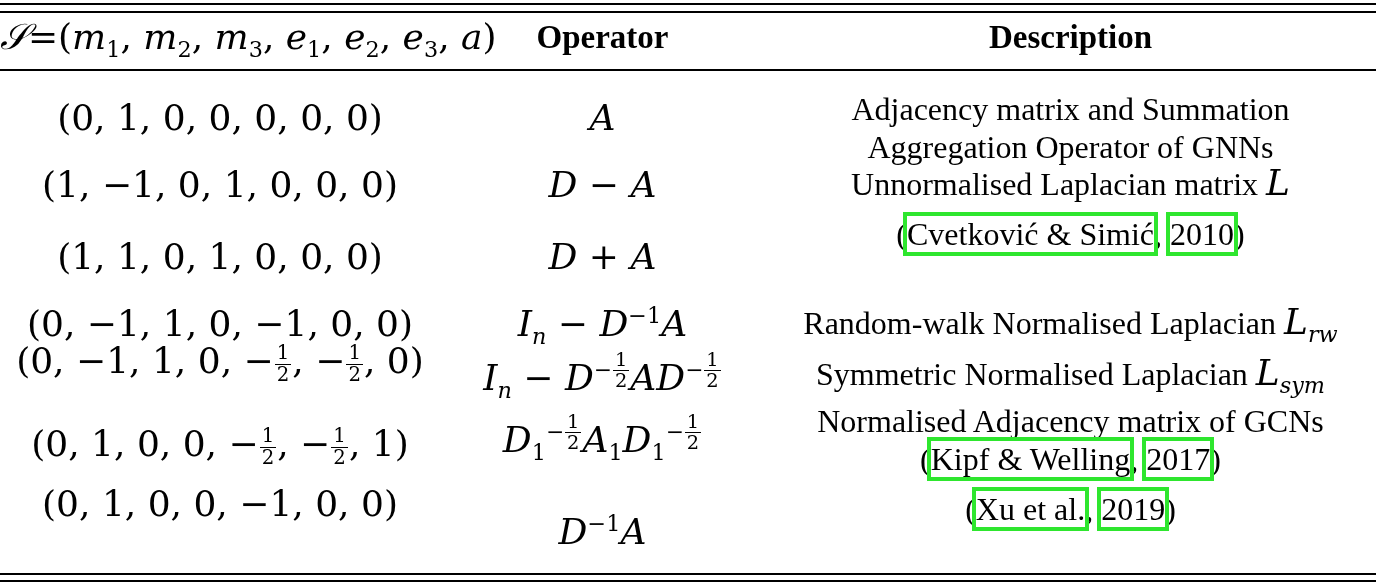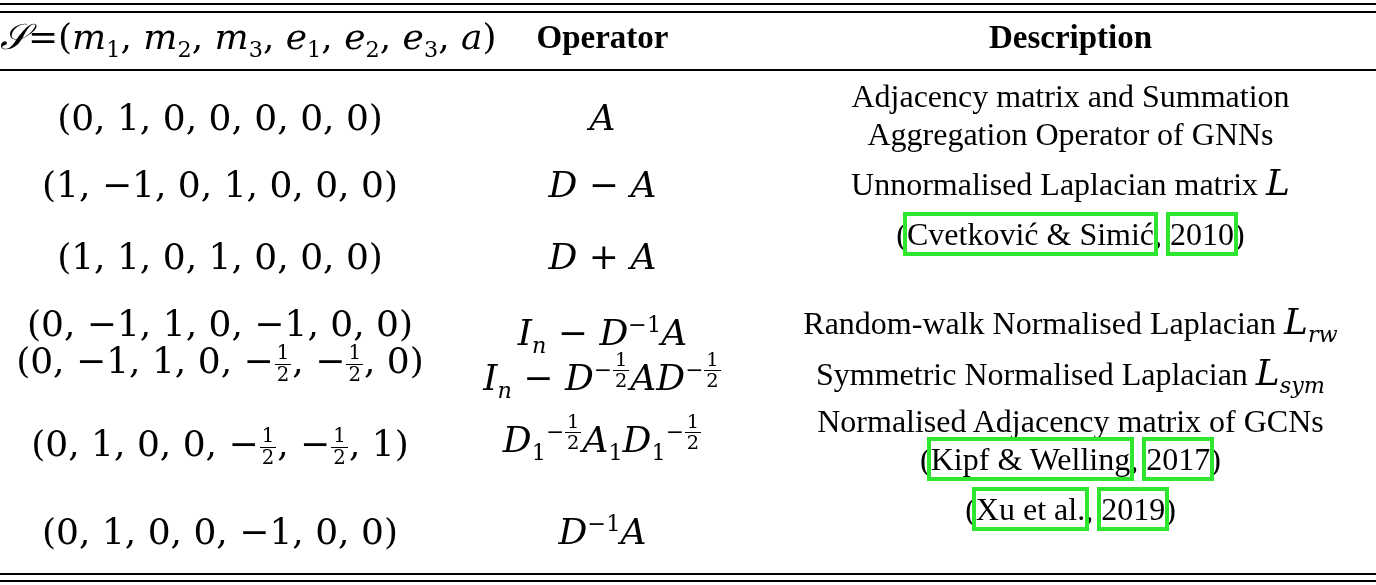--- a/index.html
+++ b/index.html
@@ -39,40 +39,40 @@
 <div class="rule r5"></div>
 
 <div class="cell c1 hdr math">
   <span class="mi">𝒮</span>=(<span class="mi">m</span><sub>1</sub>, <span class="mi">m</span><sub>2</sub>, <span class="mi">m</span><sub>3</sub>, <span class="mi">e</span><sub>1</sub>, <span class="mi">e</span><sub>2</sub>, <span class="mi">e</span><sub>3</sub>, <span class="mi">a</span>)
 </div>
 <div class="cell c2 hdr"><b>Operator</b></div>
 <div class="cell c3 hdr"><b>Description</b></div>
 
 <div class="cell c1 math" style="top:97px;">(0, 1, 0, 0, 0, 0, 0)</div>
 <div class="cell c2 math mi" style="top:97px;">A</div>
-<div class="cell c3 desc" style="top:77px;">
+<div class="cell c3 desc" style="top:90px;">
   <div>Adjacency matrix and Summation</div>
   <div>Aggregation Operator of GNNs</div>
 </div>
 
 <div class="cell c1 math" style="top:164px;">(1, −1, 0, 1, 0, 0, 0)</div>
 <div class="cell c2 math mi" style="top:164px;">D − A</div>
 <div class="cell c3 desc" style="top:164px;">
   <span>Unnormalised Laplacian matrix</span>
   <span class="math mi">L</span>
 </div>
 
 <div class="cell c1 math" style="top:236px;">(1, 1, 0, 1, 0, 0, 0)</div>
 <div class="cell c2 math mi" style="top:236px;">D + A</div>
 <div class="cell c3 desc" style="top:215px;">
   <div>(<a class="hl">Cvetković &amp; Simić</a>, <a class="hl">2010</a>)</div>
 </div>
 
 <div class="cell c1 math" style="top:303px;">(0, −1, 1, 0, −1, 0, 0)</div>
-<div class="cell c2 math" style="top:312px;">
+<div class="cell c2 math" style="top:303px;">
   <span class="mi">I</span><sub class="mi">n</sub> − <span class="mi">D</span><sup>−1</sup><span class="mi">A</span>
 </div>
 <div class="cell c3 desc" style="top:303px;">
   <span>Random-walk Normalised Laplacian</span>
   <span class="math mi"><span>L</span><sub>rw</sub></span>
 </div>
 
 <div class="cell c1 math" style="top:340px;">
   (0, −1, 1, 0, −<span class="frac"><span class="num">1</span><span class="den">2</span></span>, −<span class="frac"><span class="num">1</span><span class="den">2</span></span>, 0)
 </div>
@@ -88,19 +88,19 @@
   (0, 1, 0, 0, −<span class="frac"><span class="num">1</span><span class="den">2</span></span>, −<span class="frac"><span class="num">1</span><span class="den">2</span></span>, 1)
 </div>
 <div class="cell c2 math" style="top:412px;">
   <span class="mi">D</span><sub>1</sub><span class="supfrac">−<span class="frac"><span class="num">1</span><span class="den">2</span></span></span><span class="mi">A</span><sub>1</sub><span class="mi">D</span><sub>1</sub><span class="supfrac">−<span class="frac"><span class="num">1</span><span class="den">2</span></span></span>
 </div>
 <div class="cell c3 desc" style="top:402px;">
   <div>Normalised Adjacency matrix of GCNs</div>
   <div>(<a class="hl">Kipf &amp; Welling</a>, <a class="hl">2017</a>)</div>
 </div>
 
-<div class="cell c1 math" style="top:511px;">(0, 1, 0, 0, −1, 0, 0)</div>
+<div class="cell c1 math" style="top:483px;">(0, 1, 0, 0, −1, 0, 0)</div>
 <div class="cell c2 math" style="top:511px;">
   <span class="mi">D</span><sup>−1</sup><span class="mi">A</span>
 </div>
 <div class="cell c3 desc" style="top:490px;">
   <div>(<a class="hl">Xu et al.</a>, <a class="hl">2019</a>)</div>
 </div>
 
 </body></html>

